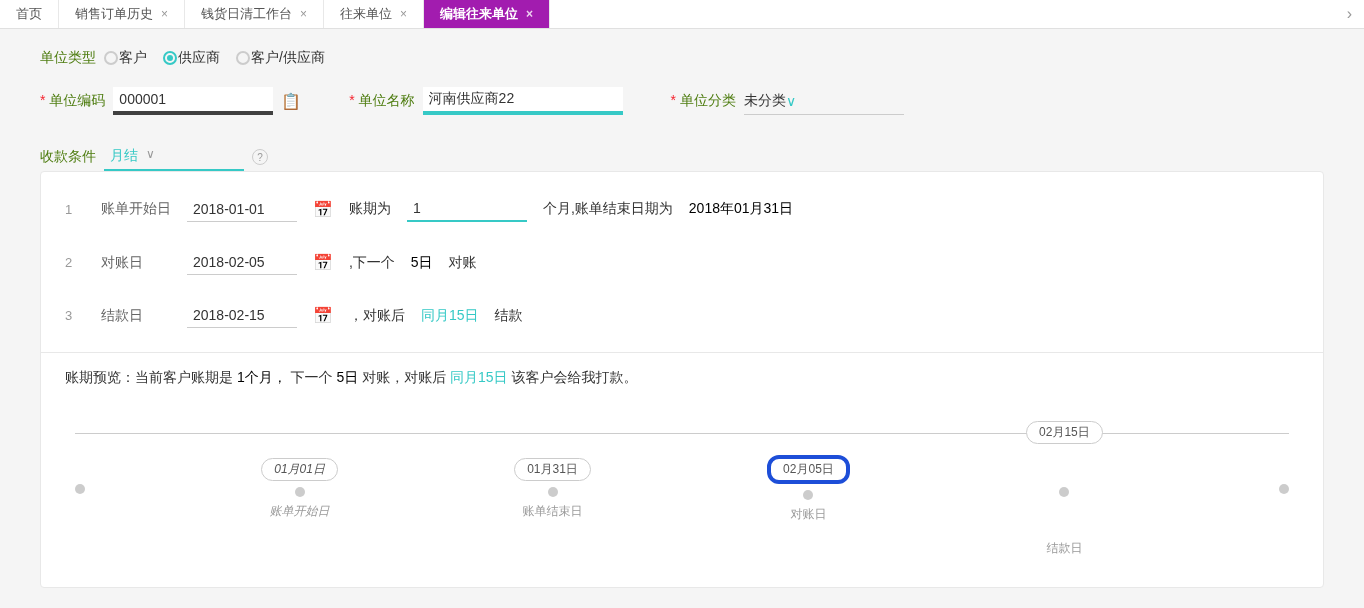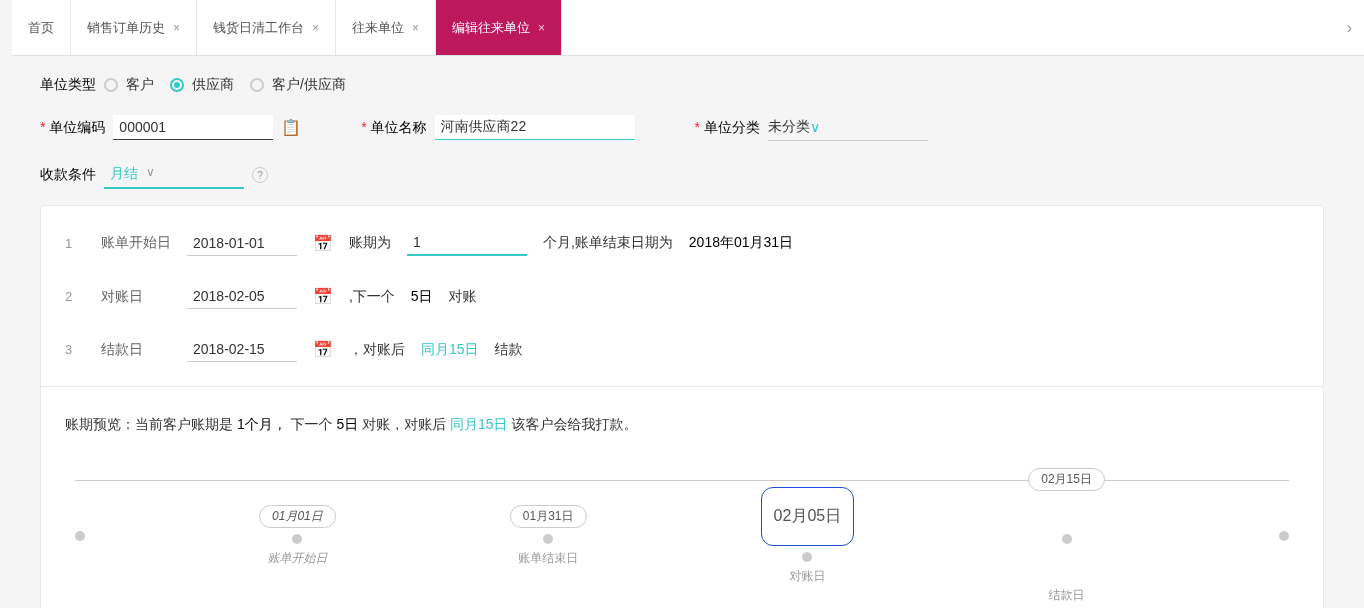--- a/index.html
+++ b/index.html
@@ -4,45 +4,45 @@
   <style>
     * { box-sizing: border-box; margin: 0; padding: 0; }
     body { font-family: 'Microsoft YaHei', Arial, sans-serif; font-size: 14px; background: #f5f5f5; color: #333; }
 
     
     .tab-bar {
       display: flex;
       align-items: center;
       background: #fff;
       border-bottom: 1px solid #e0e0e0;
-      height: 56px;
+      height: 29px;
       padding: 0 0;
-      margin-left: 12px;
     }
     .tab {
       display: flex;
       align-items: center;
       padding: 0 16px;
       height: 100%;
       cursor: pointer;
       font-size: 13px;
       color: #555;
       border-right: 1px solid #e8e8e8;
       white-space: nowrap;
       position: relative;
     }
     .tab .close-btn {
       margin-left: 8px;
       color: #999;
       font-size: 12px;
       cursor: pointer;
     }
     .tab.active {
-      background: #be185d;
+      background: #a21caf;
       color: #fff;
+      font-weight: bold;
     }
     .tab.active .close-btn { color: rgba(255,255,255,0.8); }
     .tab-more {
       margin-left: auto;
       padding: 0 12px;
       font-size: 16px;
       color: #999;
       cursor: pointer;
     }
 
@@ -62,39 +62,39 @@
       gap: 10px;
     }
 
     .form-group {
       display: flex;
       align-items: center;
       gap: 8px;
     }
 
     .form-label {
-      color: #000000;
+      color: #4d7c0f;
       white-space: nowrap;
     }
 
     .required-label::before {
       content: '* ';
       color: #f5222d;
     }
 
     
     .radio-group {
       display: flex;
       align-items: center;
       gap: 16px;
     }
     .radio-item {
       display: flex;
       align-items: center;
-      gap: 8px;
+      gap: 1px;
       cursor: pointer;
     }
     .radio-circle {
       width: 14px;
       height: 14px;
       border-radius: 50%;
       border: 2px solid #ccc;
       display: flex;
       align-items: center;
       justify-content: center;
@@ -106,21 +106,21 @@
       content: '';
       width: 6px;
       height: 6px;
       border-radius: 50%;
       background: #36c9c6;
     }
 
     
     .text-input {
       border: none;
-      border-bottom: 1px solid #404040;
+      border-bottom: 4px solid #404040;
       padding: 4px 6px;
       font-size: 14px;
       outline: none;
       width: 160px;
       color: #333;
     }
     .text-input.wide { width: 200px; }
 
     .calendar-icon {
       color: #36c9c6;
@@ -215,21 +215,20 @@
       text-align: left;
     }
 
     .desc-text { color: #333; }
     .highlight-orange { color: #000000; }
     .highlight-teal { color: #36c9c6; }
     .preview-text {
       font-size: 14px;
       color: #333;
       margin-bottom: 24px;
-      margin-top: 13px;
     }
   </style>
 </head>
 <body>
 
 <div class="tab-bar">
   <div class="tab">
     <span>首页</span>
   </div>
   <div class="tab">
@@ -266,40 +265,40 @@
           <span>供应商</span>
         </div>
         <div class="radio-item">
           <div class="radio-circle"></div>
           <span>客户/供应商</span>
         </div>
       </div>
     </div>
   </div>
 
-  <div class="form-row" style="gap:60px; margin-bottom:20px;">
+  <div class="form-row" style="gap:48px; margin-bottom:28px;">
     <div class="form-group">
       <span class="form-label required-label">单位编码</span>
       <input class="text-input" type="text" style="width: 160px;" value="000001">
       <span class="calendar-icon">📋</span>
     </div>
     <div class="form-group">
       <span class="form-label required-label">单位名称</span>
       <input class="text-input wide" type="text" style="width: 200px; border-bottom-color: rgb(54, 201, 198);" value="河南供应商22">
     </div>
     <div class="form-group">
       <span class="form-label required-label">单位分类</span>
       <div class="unit-category-select" style="width:160px;">
         <span>未分类</span>
         <span class="chevron-down">∨</span>
       </div>
     </div>
   </div>
 
-  <div class="form-row" style="margin-bottom:16px;">
+  <div class="form-row" style="margin-bottom:0;">
     <div class="form-group">
       <span class="form-label">收款条件</span>
       <div class="select-wrapper" style="min-width:140px; border-bottom:2px solid #36c9c6;">
         <span class="select-value">月结</span>
         <span class="select-arrow">∨</span>
       </div>
       <div class="help-icon">?</div>
     </div>
   </div>
 
@@ -367,21 +366,21 @@
 
         <div style="display:flex; flex-direction:column; align-items:center; position:relative; z-index:1;text-align:right;">
           <div style="background:#fff; border:1px solid #ccc; border-radius:12px; padding:2px 12px; font-size:12px; color:#555; margin-bottom:6px;">01月31日</div>
           <div style="width:10px; height:10px; border-radius:50%; background:#ccc;"></div>
           <div style="font-size:12px; color:#999; margin-top:6px; white-space:nowrap;">账单结束日</div>
         </div>
 
         <div style="flex:1;"></div>
 
         <div style="display:flex; flex-direction:column; align-items:center; position:relative; z-index:1;">
-          <div style="background:#fff; border:1px solid #1d4ed8; border-radius:12px; padding:18px 12px; font-size:16px; color:#555; margin-bottom:6px;">02月05日</div>
+          <div style="background:#fff; border:4px solid #1d4ed8; border-radius:12px; padding:2px 12px; font-size:12px; color:#555; margin-bottom:6px;">02月05日</div>
           <div style="width:10px; height:10px; border-radius:50%; background:#ccc;"></div>
           <div style="font-size:12px; color:#999; margin-top:6px; white-space:nowrap;">对账日</div>
         </div>
 
         <div style="flex:1;"></div>
 
         <div style="display:flex; flex-direction:column; align-items:center; position:relative; z-index:1;gap:37px;">
           <div style="background:#fff; border:1px solid #ccc; border-radius:12px; padding:2px 12px; font-size:12px; color:#555; margin-bottom:6px;">02月15日</div>
           <div style="width:10px; height:10px; border-radius:50%; background:#ccc;"></div>
           <div style="font-size:12px; color:#999; margin-top:6px; white-space:nowrap;">结款日</div>

